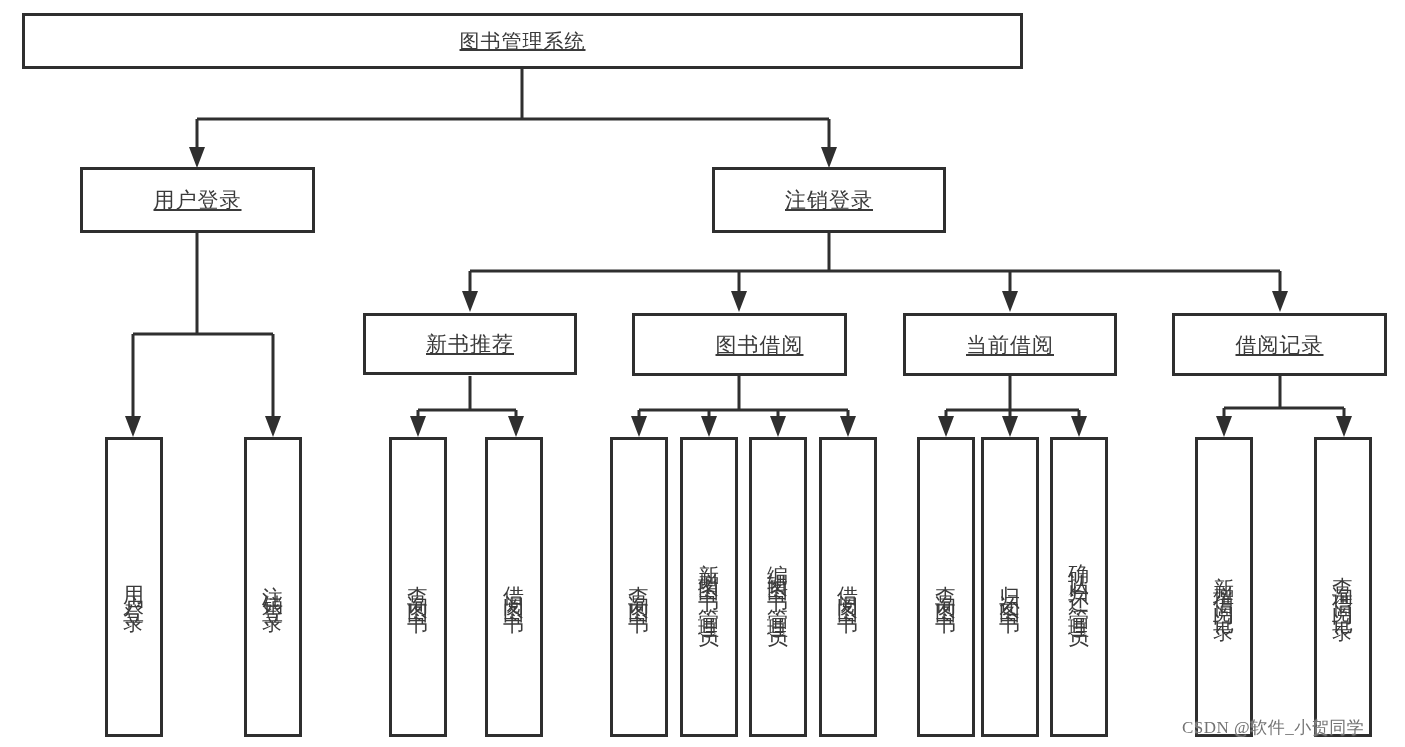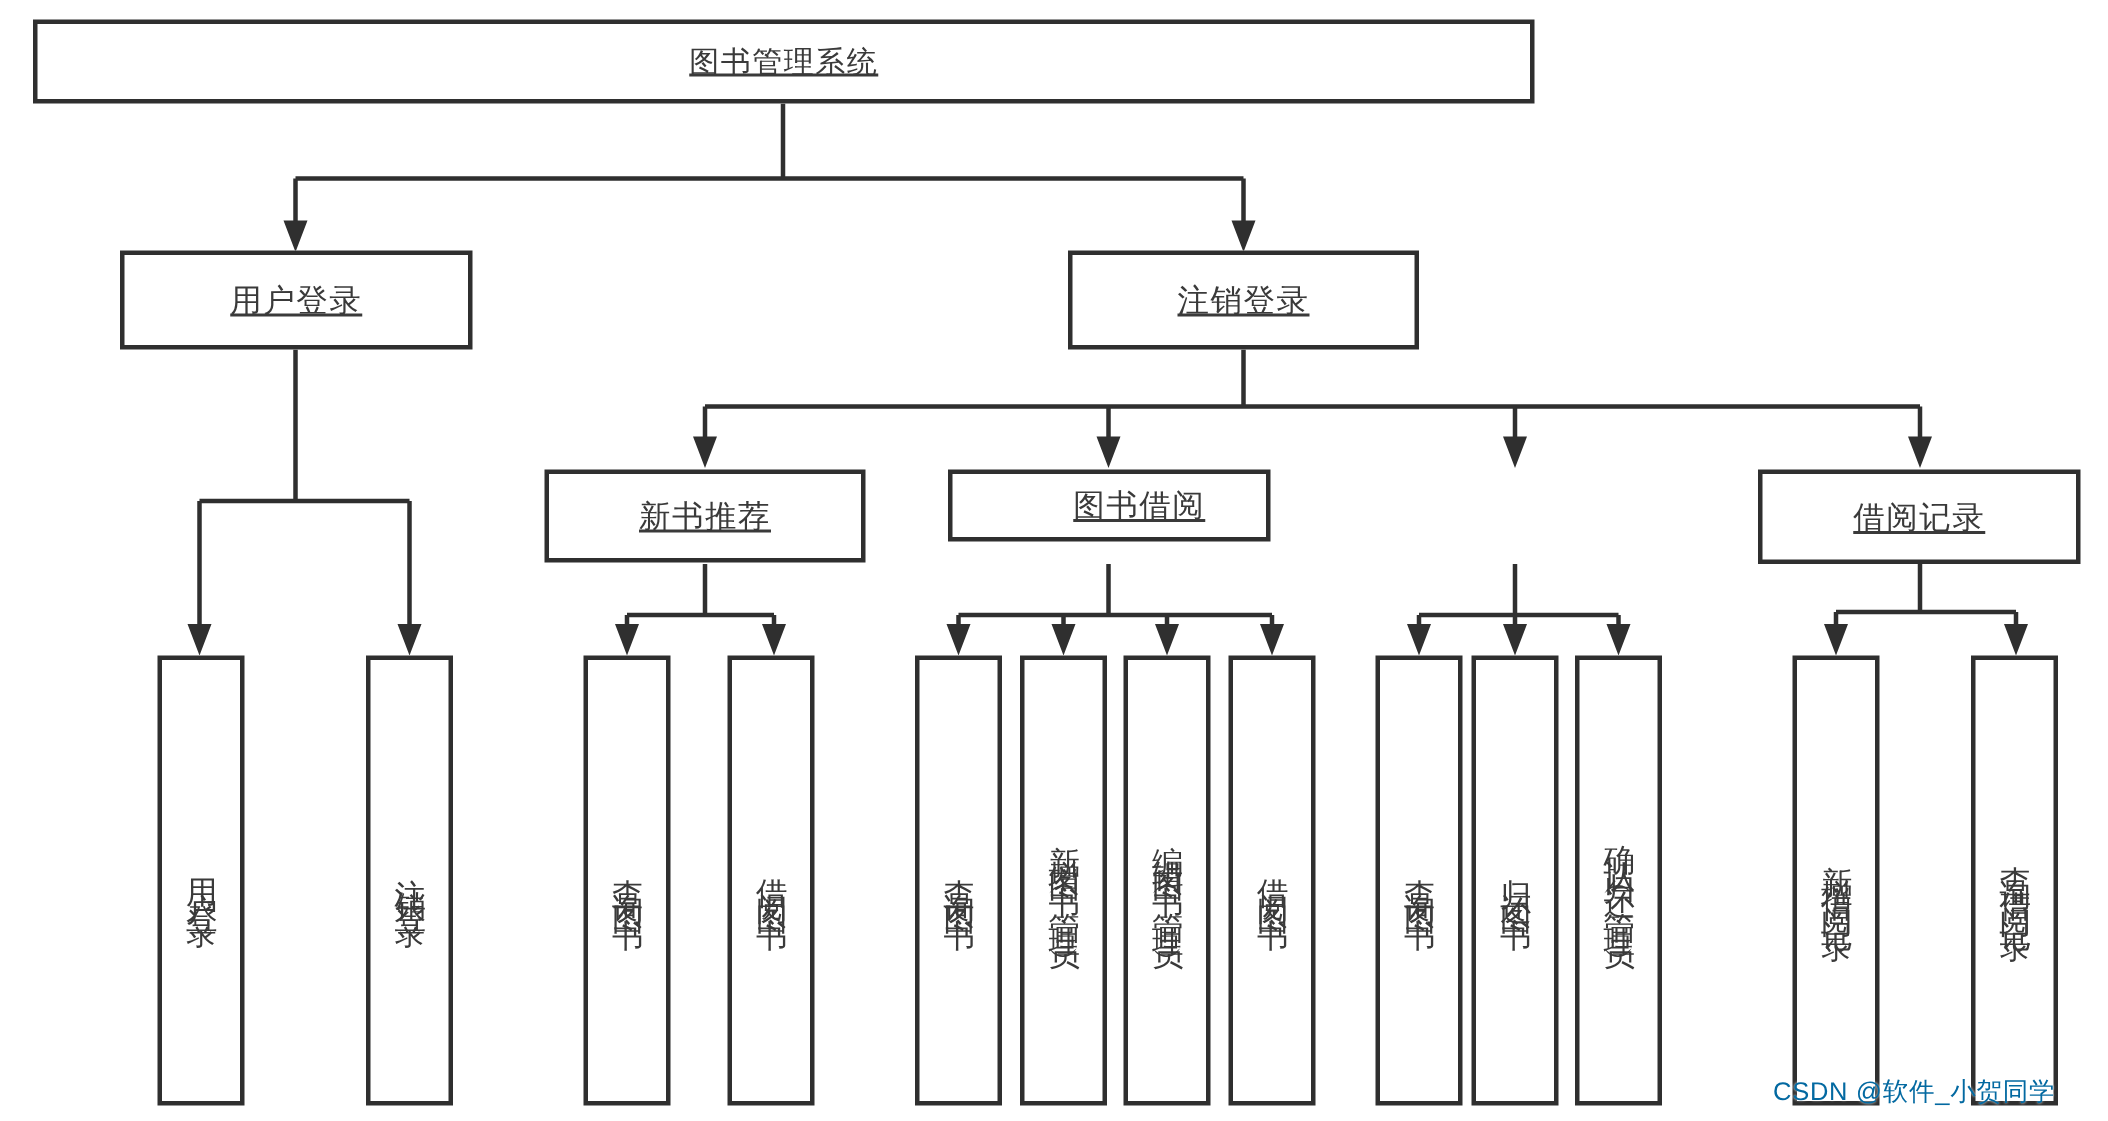--- a/index.html
+++ b/index.html
@@ -35,21 +35,21 @@
     line-height:1;
     top:437px;width:58px;height:300px;
   }
   
   #node-root{left:22px;top:13px;width:1001px;height:56px;font-size:20px;}
   
   #node-user-login{left:80px;top:167px;width:235px;height:66px;}
   #node-book-management{left:712px;top:167px;width:234px;height:66px;}
   
   #node-new-book-recommend{left:363px;top:313px;width:214px;height:62px;}
-  #node-book-borrow{left:632px;top:313px;width:215px;height:48px;padding-left:40px;}
+  #node-book-borrow{left:632px;top:313px;width:215px;height:63px;padding-left:40px;}
   #node-current-borrow{left:903px;top:313px;width:214px;height:63px;}
   #node-borrow-records{left:1172px;top:313px;width:215px;height:63px;}
   
   #leaf-user-login{left:105px;}
   #leaf-logout{left:244px;}
   #leaf-query-books-recommend{left:389px;}
   #leaf-borrow-books-recommend{left:485px;}
   #leaf-query-books-borrow{left:610px;}
   #leaf-add-book-admin{left:680px;}
   #leaf-edit-book-admin{left:749px;}
@@ -59,23 +59,24 @@
   #leaf-confirm-return-admin{left:1050px;}
   #leaf-add-borrow-record{left:1195px;}
   #leaf-query-borrow-record{left:1314px;}
   
   #watermark{
     position:absolute;
     left:1182px;top:716px;
     z-index:3;
     font-size:17px;
     letter-spacing:0.5px;
-    color:#0369a1;
+    color:#737373;
     text-shadow:0 0 2px #ffffff;
     white-space:nowrap;
+    font-family:Liberation Serif, serif;
   }
 </style>
 </head>
 <body>
 
 <div id="stage">
 
   <svg id="wires" width="1405" height="747" viewBox="0 0 1405 747">
     <path d="M522,69 V119 M197,119 H829 M197,119 V150 M829,119 V150
              M197,233 V334 M133,334 H273 M133,334 V419 M273,334 V419
@@ -96,20 +97,21 @@
              M1216,416 L1232,416 L1224,437 Z  M1336,416 L1352,416 L1344,437 Z" fill="#2f2f2f" stroke="none"></path>
   </svg>
 
   <div id="node-root" class="box h-box">图书管理系统</div>
 
   <div id="node-user-login" class="box h-box">用户登录</div>
   <div id="node-book-management" class="box h-box">注销登录</div>
 
   <div id="node-new-book-recommend" class="box h-box">新书推荐</div>
   <div id="node-book-borrow" class="box h-box">图书借阅</div>
+  <div id="node-current-borrow" class="box h-box">当前借阅</div>
   <div id="node-borrow-records" class="box h-box">借阅记录</div>
 
   <div id="leaf-user-login" class="box v-box">用户登录</div>
   <div id="leaf-logout" class="box v-box">注销登录</div>
   <div id="leaf-query-books-recommend" class="box v-box">查询图书</div>
   <div id="leaf-borrow-books-recommend" class="box v-box">借阅图书</div>
   <div id="leaf-query-books-borrow" class="box v-box">查询图书</div>
   <div id="leaf-add-book-admin" class="box v-box">新增图书（管理员）</div>
   <div id="leaf-edit-book-admin" class="box v-box">编辑图书（管理员）</div>
   <div id="leaf-borrow-books" class="box v-box">借阅图书</div>

